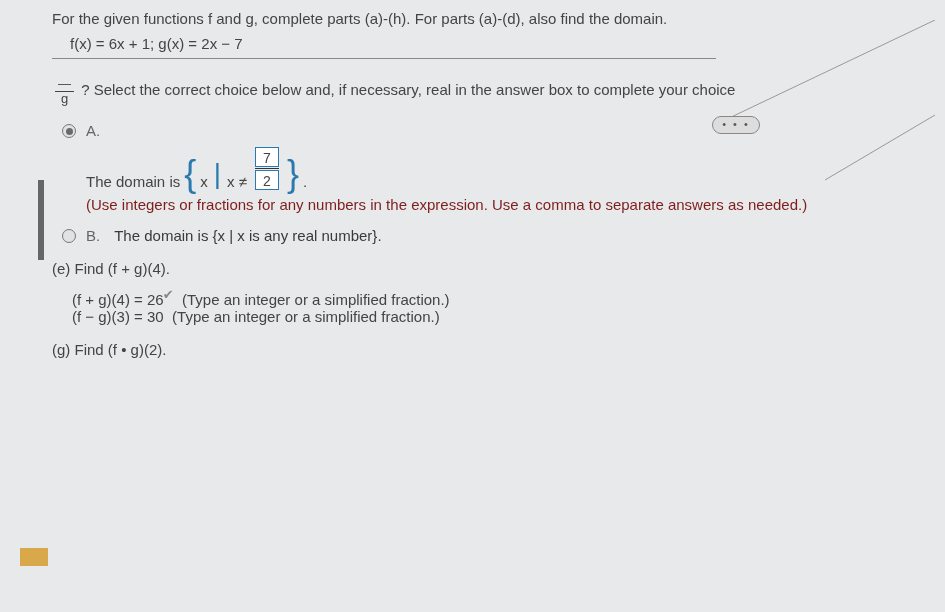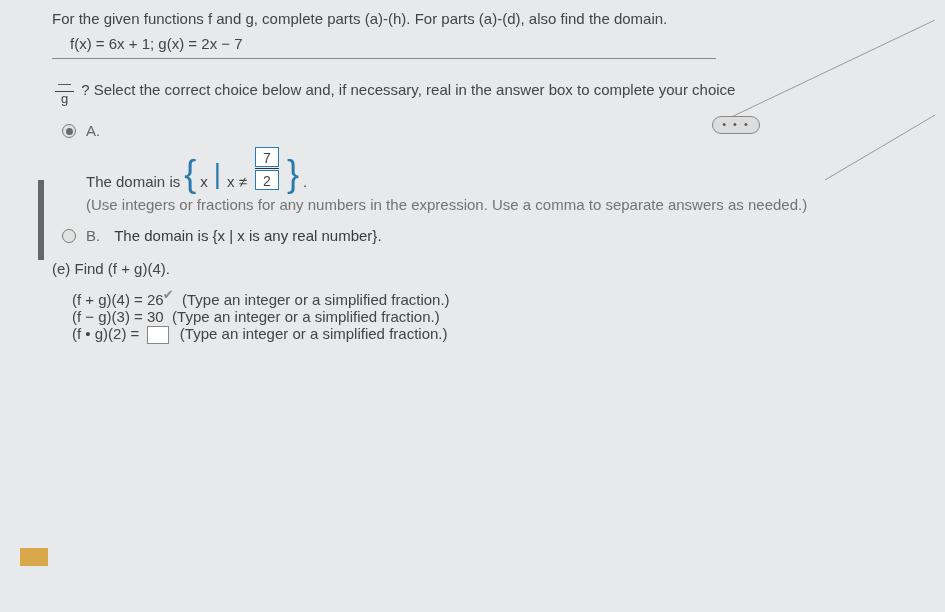--- a/index.html
+++ b/index.html
@@ -76,21 +76,21 @@
     .xne { color: #444; }
     .ans-frac {
       display: inline-block; vertical-align: middle; text-align: center;
       margin: 0 4px;
     }
     .ans-frac .box-n, .ans-frac .box-d {
       display:block; min-width: 24px; border: 1px solid #2a7ab0;
       background: #fff; height: 20px; line-height: 20px; font-size: 14px;
     }
     .ans-frac .bar { display:block; border-top: 1px solid #333; margin: 1px 0; }
-    .note { margin-top: 6px; color: #737373; }
+    .note { margin-top: 6px; color: #7f1d1d; }
     .optB { margin-top: 14px; }
     .parts { margin-top: 4px; }
     .part-q { margin: 16px 0 10px 0; color: #444; }
     .part-a { margin-left: 20px; color: #444; }
     .tick-mark {
       display: inline-block; font-size: 13px; color: #888;
       vertical-align: super; margin-left: -1px;
     }
     .empty-box {
       display: inline-block; width: 22px; height: 18px;
@@ -165,19 +165,17 @@
   <div class="parts">
     <p class="part-q">(e) Find (f + g)(4).</p>
     <p class="part-a">
       <span>(f + g)(4) = </span><span>26</span><span class="tick-mark">✔</span>&nbsp;&nbsp;<span>(Type an integer or a simplified fraction.)</span>
     </p>
 
     <p class="part-a">
       <span>(f − g)(3) = </span><span>30</span>&nbsp;&nbsp;<span>(Type an integer or a simplified fraction.)</span>
     </p>
 
-    <p class="part-a">
-      <span>(f • g)(2) = </span><span class="empty-box"></span>&nbsp;&nbsp;<span>(Type an integer or a simplified fraction.)</span>
-    </p>
+    <p class="part-q">(g) Find (f • g)(2).</p>
   </div>
 </div>
 
 <div class="side-yellow"></div>
 
 </body></html>

